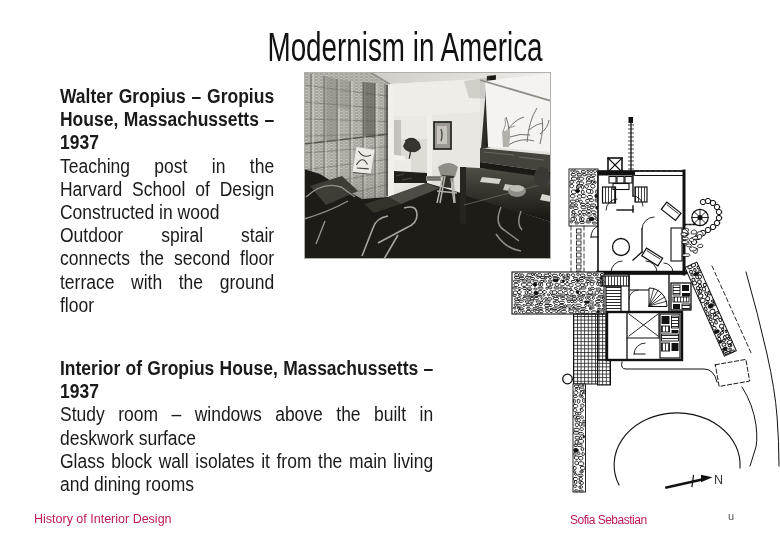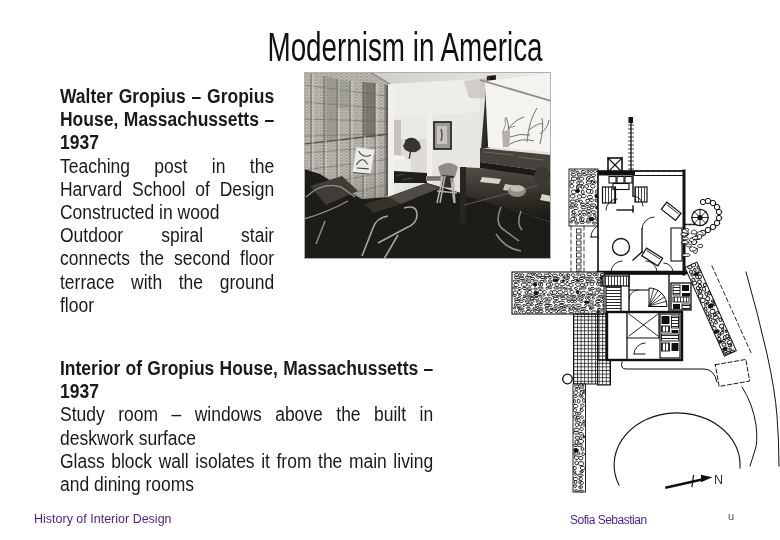--- a/index.html
+++ b/index.html
@@ -5,21 +5,21 @@
 html,body { width:780px; height:540px; background:#fff; font-family:"Liberation Sans", sans-serif; overflow:hidden; }
 .abs { position:absolute; }
 #title { left:0; top:27px; width:780px; text-align:center; font-size:40px; line-height:1; color:#111;
   transform:translateX(15px) scaleX(0.695); transform-origin:390px 0; white-space:nowrap; }
 .tb { color:#1a1a1a; font-size:20px; line-height:23.2px; transform:scaleX(0.874); transform-origin:0 0; }
 .tb div { height:23.2px; }
 .tb .j { text-align:justify; text-align-last:justify; }
 .b { font-weight:bold; }
 #blk1 { left:60px; top:85px; width:245px; }
 #blk2 { left:60px; top:357px; width:427px; }
-.foot { color:#4c1d95; }
+.foot { color:#be185d; }
 </style></head>
 <body>
 
 <div class="abs" id="title">Modernism in America</div>
 
 <div class="abs tb" id="blk1">
 <div class="b j">Walter Gropius – Gropius</div>
 <div class="b j">House, Massachussetts –</div>
 <div class="b">1937</div>
 <div class="j">Teaching post in the</div>

